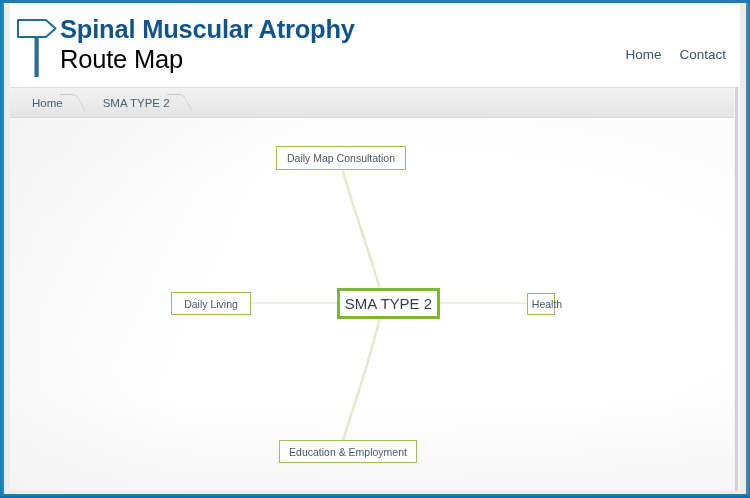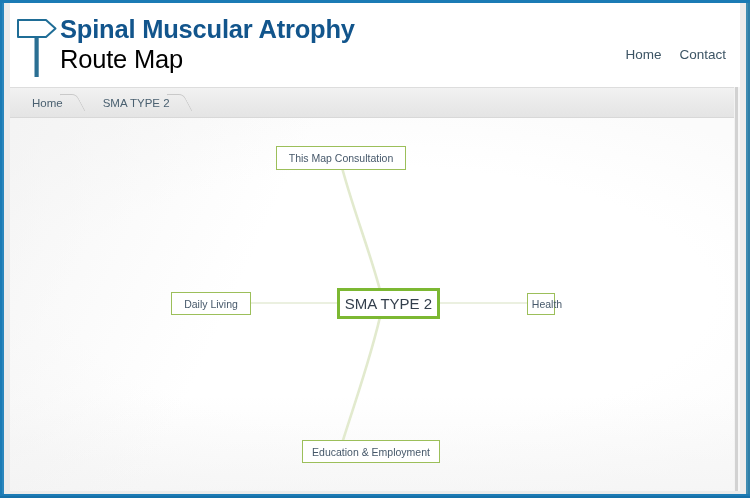--- a/index.html
+++ b/index.html
@@ -252,36 +252,36 @@
 
       <svg class="edges" viewBox="0 0 730 375" preserveAspectRatio="none">
 
         <path d="M330 42 C 342 90, 362 138, 372 180" fill="none" stroke="#e2eace" stroke-width="2.6"></path>
         <path d="M372 190 C 362 238, 342 292, 330 332" fill="none" stroke="#e2eace" stroke-width="2.6"></path>
         <line x1="222" y1="185" x2="330" y2="185" stroke="#e4ebd6" stroke-width="1.6"></line>
         <line x1="430" y1="185" x2="518" y2="185" stroke="#e4ebd6" stroke-width="1.6"></line>
       </svg>
 
       <div class="node" style="left:266px; top:28px; width:130px; height:24px;">
-        <span>This Map Consultation</span>
+        <span>Daily Map Consultation</span>
       </div>
 
       <div class="node" style="left:161px; top:174px; width:80px; height:23px;">
         <span>Daily Living</span>
       </div>
 
       <div class="node center" style="left:327px; top:170px; width:103px; height:31px;">
         <span>SMA TYPE 2</span>
       </div>
 
       <div class="node" style="left:517px; top:175px; width:28px; height:22px;padding-left:12px;">
         <span>Health</span>
       </div>
 
-      <div class="node" style="left:269px; top:322px; width:138px; height:23px;margin-left:23px;">
+      <div class="node" style="left:269px; top:322px; width:138px; height:23px;">
         <span>Education &amp; Employment</span>
       </div>
     </div>
 
     <div class="vscroll"></div>
   </div>
 
   <div class="frame-edge frame-left"></div>
   <div class="frame-edge frame-right"></div>
   <div class="frame-edge frame-top"></div>

